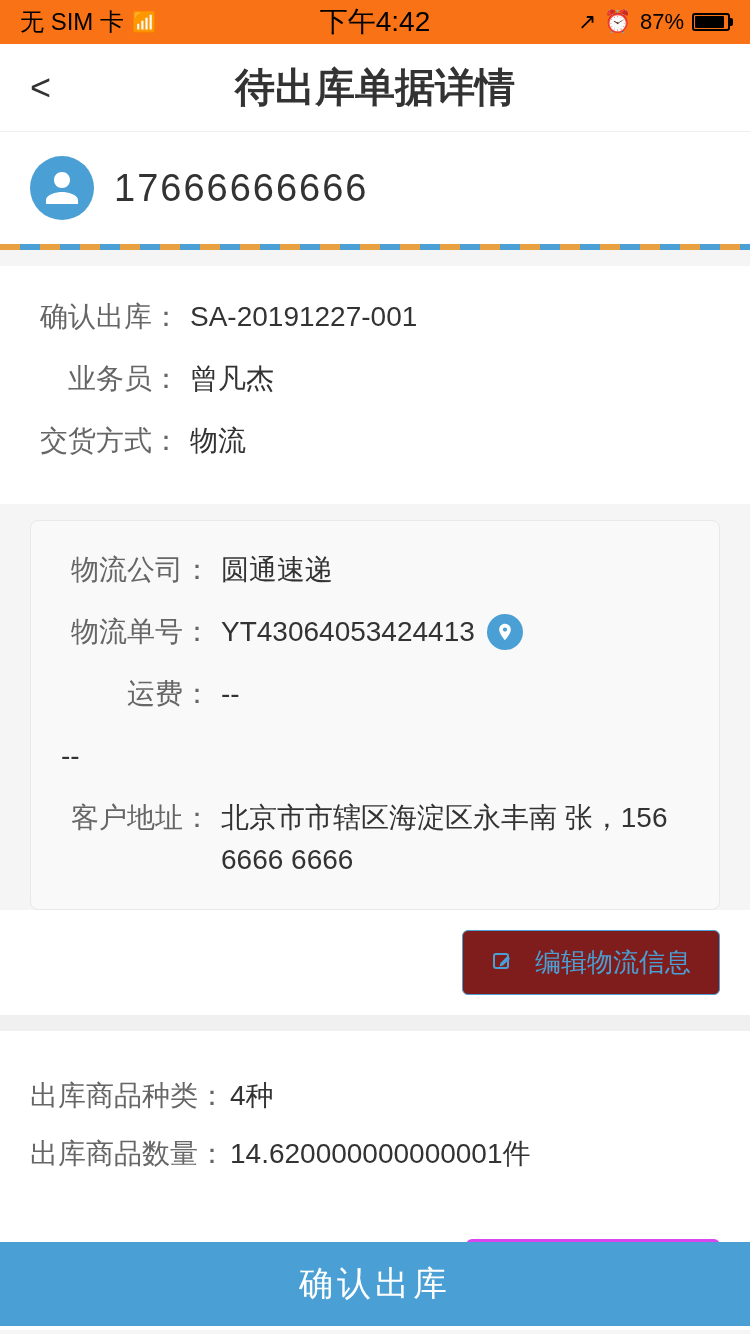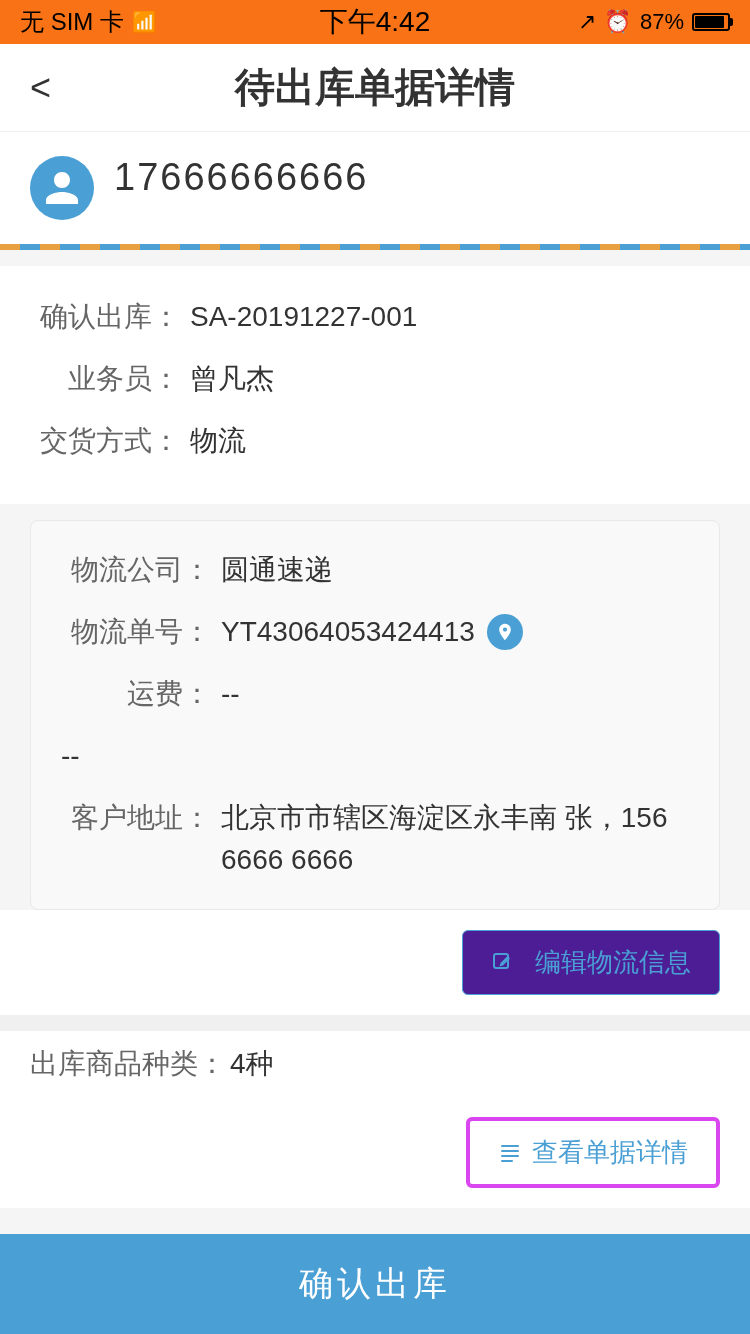--- a/index.html
+++ b/index.html
@@ -110,21 +110,21 @@
         #e8a040 0px, #e8a040 20px,
         #4a9fd4 20px, #4a9fd4 40px
       );
     }
 
     
     .user-section {
       background: #fff;
       padding: 24px 30px;
       display: flex;
-      align-items: flex-start;
+      align-items: center;
       gap: 20px;
     }
     .user-avatar {
       width: 64px;
       height: 64px;
       border-radius: 50%;
       background: #4a9fd4;
       display: flex;
       align-items: center;
       justify-content: center;
@@ -220,36 +220,36 @@
     }
     .edit-btn {
       border: 1px solid #4a9fd4;
       border-radius: 6px;
       color: #4a9fd4;
       padding: 14px 28px;
       font-size: 26px;
       display: flex;
       align-items: center;
       gap: 20px;
-      background: #4c1d95;
+      background: #7f1d1d;
       cursor: pointer;
     }
     .edit-btn svg { width: 24px; height: 24px; fill: #4a9fd4; }
 
     
     .section-sep {
       width: 100%;
       height: 16px;
       background: #f0f0f0;
     }
 
     
     .outbound-section {
       background: #fff;
-      padding: 14px 30px;
+      padding: 46px 30px;
     }
     .outbound-row {
       display: flex;
       align-items: center;
       margin-bottom: 20px;
       font-size: 28px;
     }
     .outbound-row:last-child { margin-bottom: 0; }
     .outbound-label {
       color: #666;
@@ -283,24 +283,24 @@
     
     .empty-space {
       background: #f5f5f5;
       flex: 1;
       min-height: 200px;
     }
 
     
     .confirm-btn-bar {
       position: fixed;
-      bottom: 0;
+      bottom: 8px;
       left: 0;
       width: 750px;
-      height: 100px;
+      height: 84px;
       background: #4a9fd4;
       display: flex;
       align-items: center;
       justify-content: center;
       cursor: pointer;
     }
     .confirm-btn-text {
       font-size: 34px;
       color: #fff;
       font-weight: 500;
@@ -402,20 +402,24 @@
     </button>
   </div>
 
   <div class="section-sep"></div>
 
   <div class="outbound-section">
     <div class="outbound-row">
       <span class="outbound-label">出库商品种类：</span>
       <span class="outbound-value">4种</span>
     </div>
+    <div class="outbound-row">
+      <span class="outbound-label">出库商品数量：</span>
+      <span class="outbound-value">14.620000000000001件</span>
+    </div>
   </div>
 
   <div class="view-detail-row">
     <button class="view-detail-btn">
       <svg viewBox="0 0 24 24">
         <rect x="3" y="4" width="18" height="2" rx="1" fill="#4a9fd4"></rect>
         <rect x="3" y="9" width="18" height="2" rx="1" fill="#4a9fd4"></rect>
         <rect x="3" y="14" width="18" height="2" rx="1" fill="#4a9fd4"></rect>
         <rect x="3" y="19" width="12" height="2" rx="1" fill="#4a9fd4"></rect>
       </svg>

